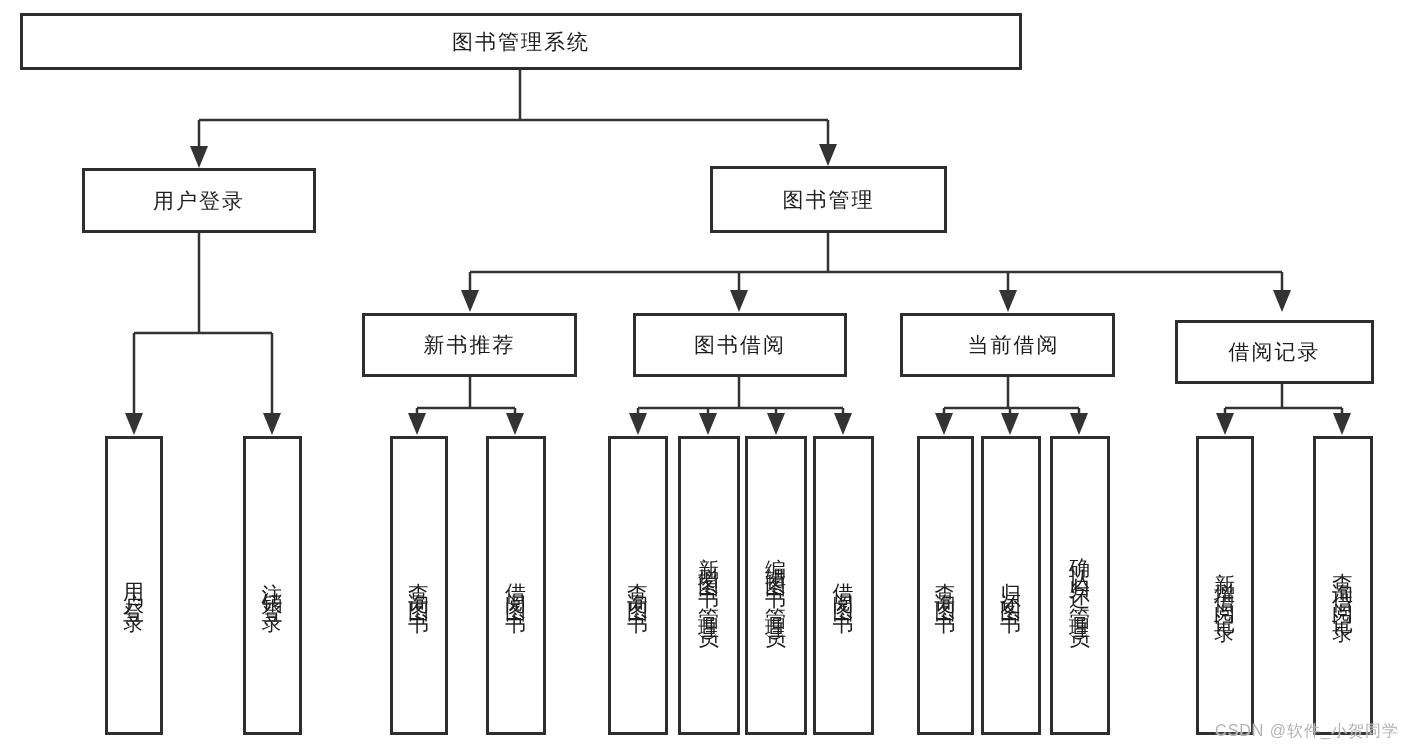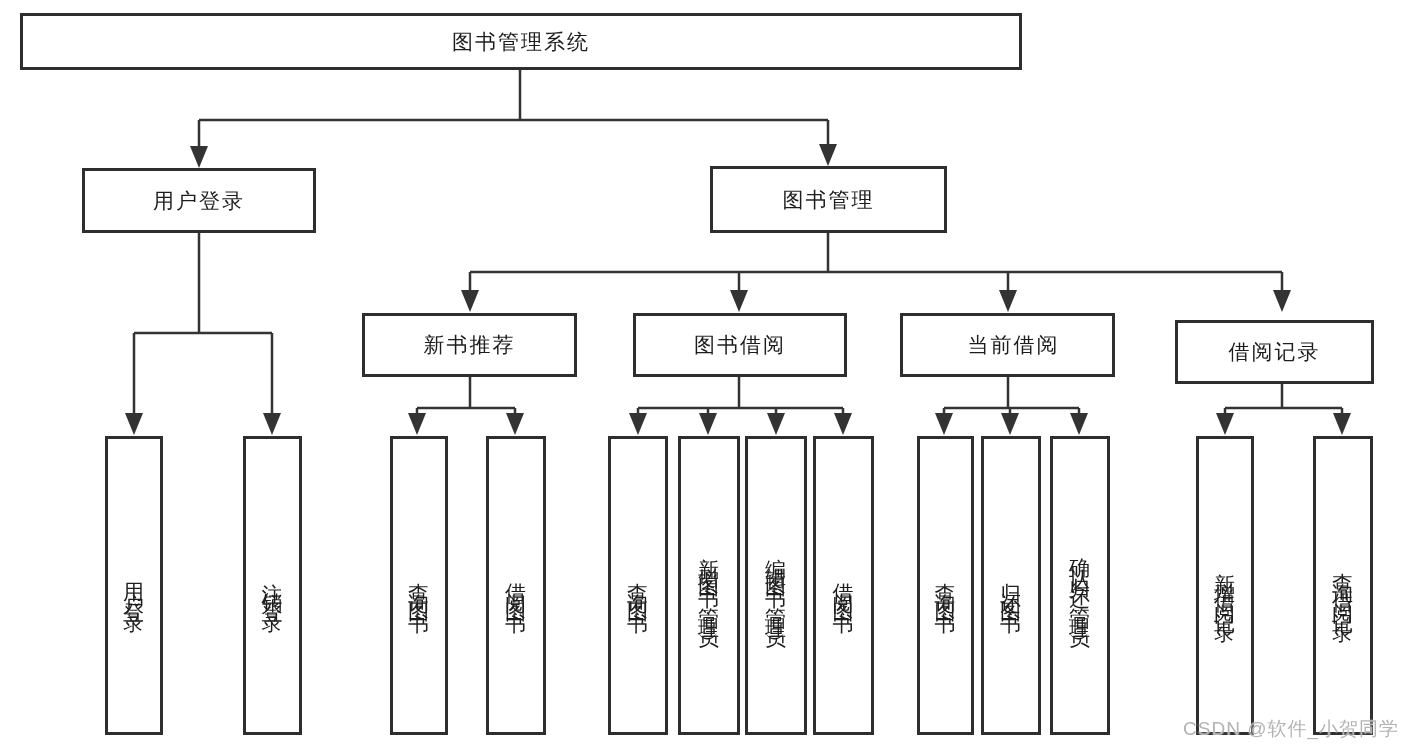--- a/index.html
+++ b/index.html
@@ -74,21 +74,21 @@
   .lf8  { left: 813px;  width: 61px; }
   .lf9  { left: 917px;  width: 57px; }
   .lf10 { left: 981px;  width: 60px; }
   .lf11 { left: 1050px; width: 60px; }
   .lf12 { left: 1196px; width: 58px; }
   .lf13 { left: 1313px; width: 60px; }
   .watermark {
     position: absolute;
     right: 6px;
     bottom: 5px;
-    font-size: 19px;
+    font-size: 16px;
     color: #b3b3b3;
     letter-spacing: 1px;
     text-shadow: 0 0 2px #ffffff;
   }
 </style>
 </head>
 <body>
 
 <div id="canvas">
 

